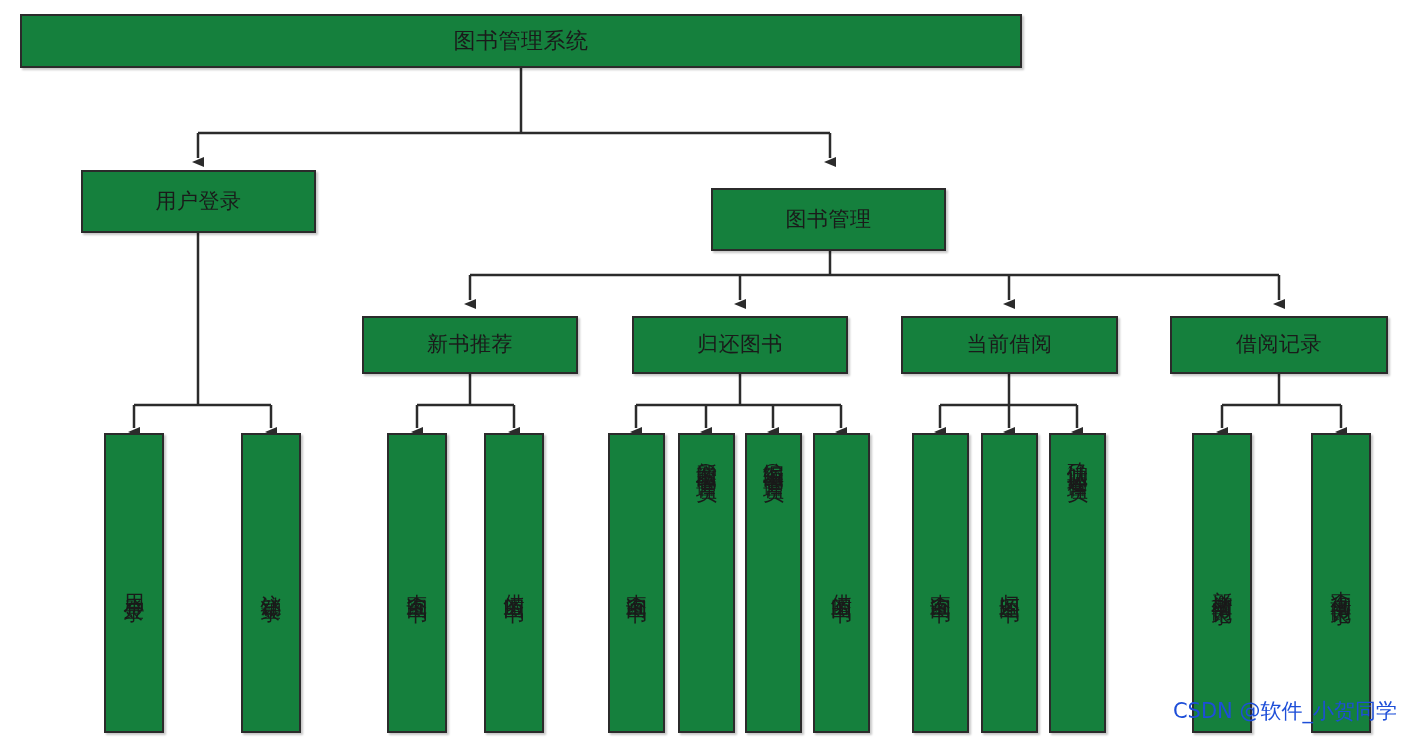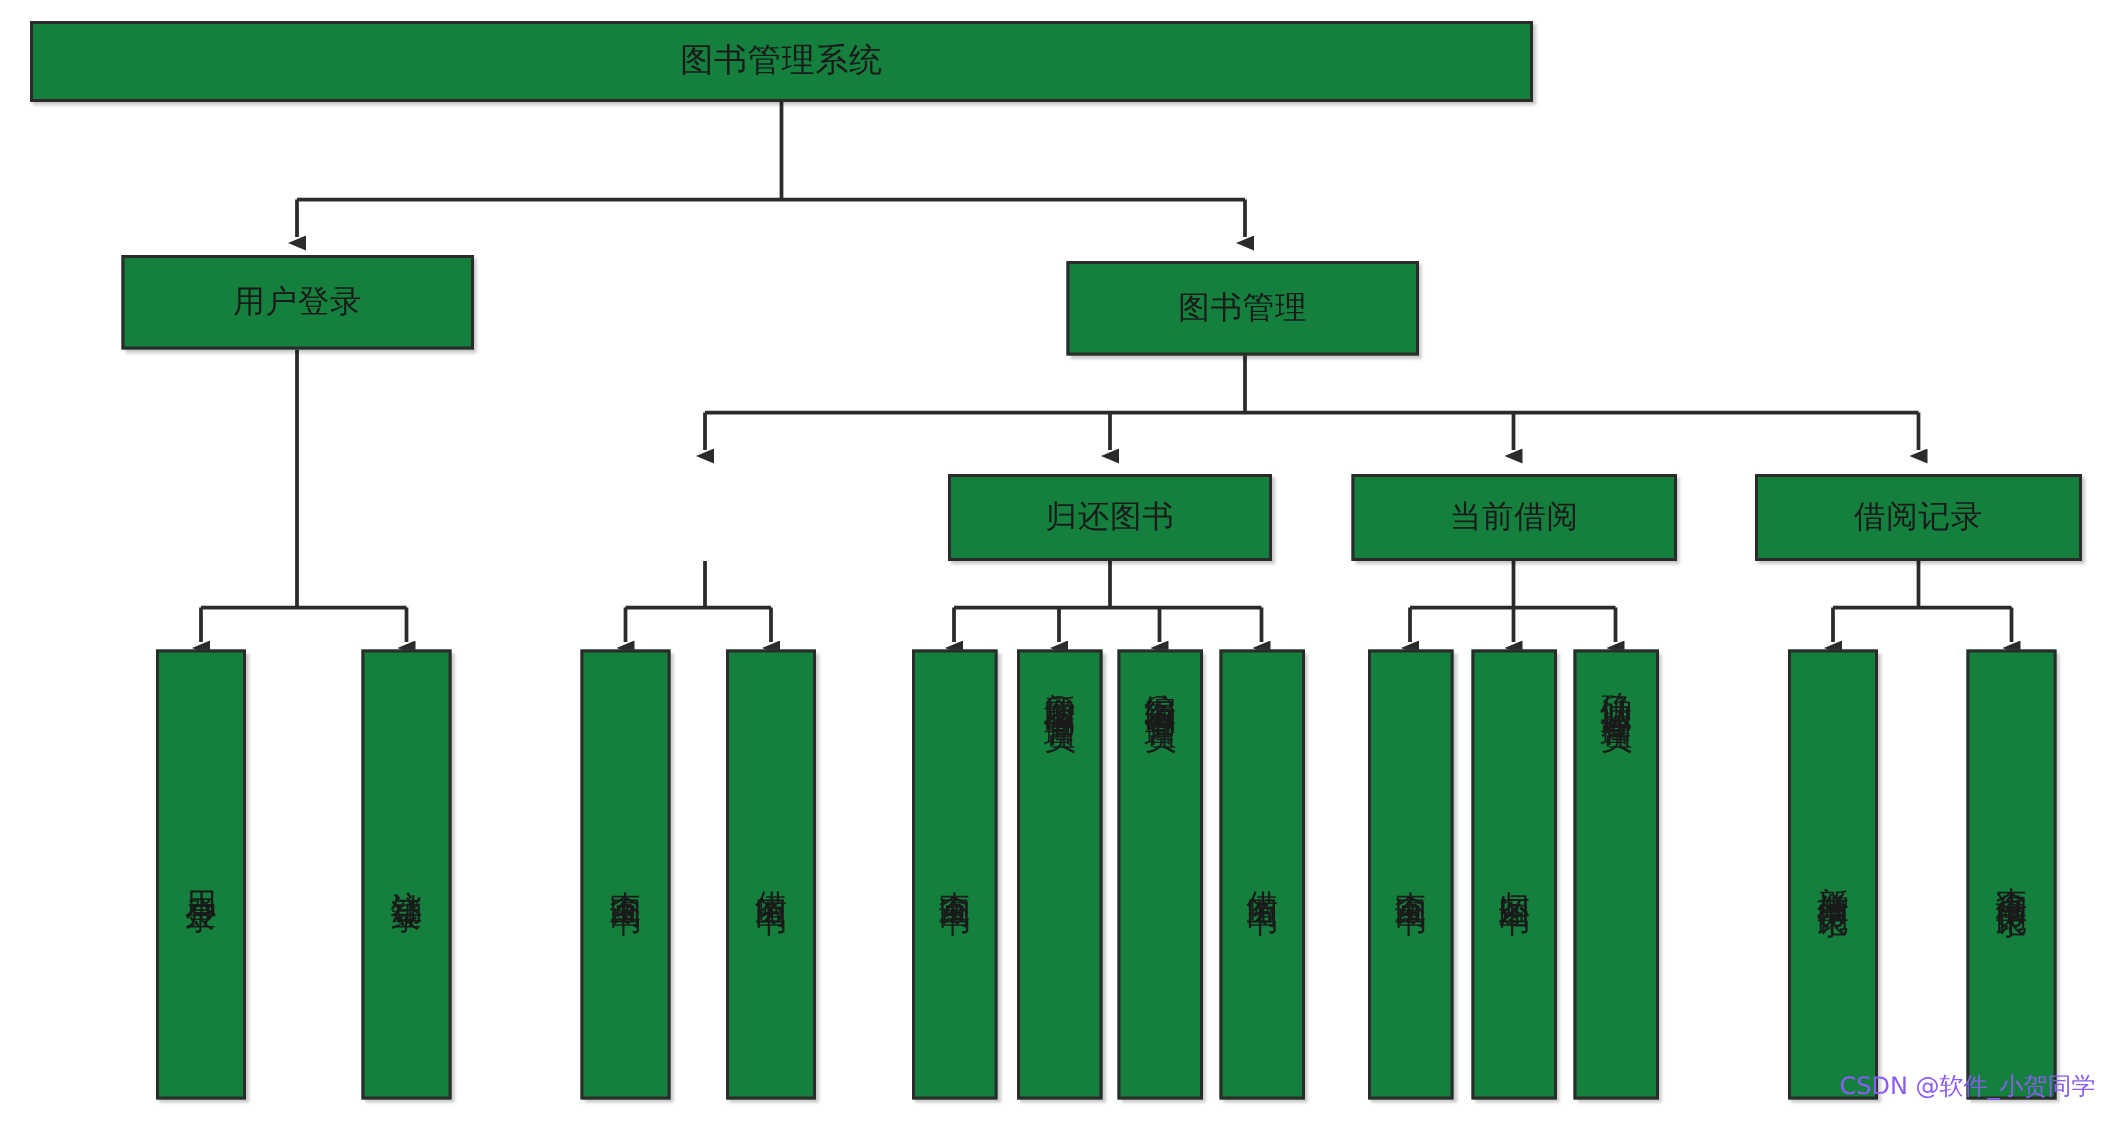--- a/index.html
+++ b/index.html
@@ -57,23 +57,23 @@
     line-height: 1.05;
     white-space: nowrap;
   }
   .node-leaf.short {
     align-items: center;
     padding-top: 0;
   }
   .watermark {
     position: absolute;
     right: 8px;
-    bottom: 12px;
-    font-size: 16px;
-    color: #8b5cf6;
+    bottom: 22px;
+    font-size: 21px;
+    color: #1d4ed8;
     z-index: 5;
     white-space: nowrap;
   }
 </style>
 </head>
 <body>
 
 <div id="canvas">
 
   <svg id="edges" viewBox="0 0 1405 747" width="1405" height="747">
@@ -126,24 +126,27 @@
     </g>
   </svg>
 
   <div class="node node-root" style="left:20px; top:14px; width:1002px; height:54px;">
     <span class="lbl">图书管理系统</span>
   </div>
 
   <div class="node node-l2" style="left:81px; top:170px; width:235px; height:63px;">
     <span class="lbl">用户登录</span>
   </div>
-  <div class="node node-l2" style="left:711px; top:174px; width:235px; height:63px;">
+  <div class="node node-l2" style="left:711px; top:188px; width:235px; height:63px;">
     <span class="lbl">图书管理</span>
   </div>
 
+  <div class="node node-l3" style="left:362px; top:316px; width:216px; height:58px;">
+    <span class="lbl">新书推荐</span>
+  </div>
   <div class="node node-l3" style="left:632px; top:316px; width:216px; height:58px;">
     <span class="lbl">归还图书</span>
   </div>
   <div class="node node-l3" style="left:901px; top:316px; width:217px; height:58px;text-align:right;">
     <span class="lbl">当前借阅</span>
   </div>
   <div class="node node-l3" style="left:1170px; top:316px; width:218px; height:58px;">
     <span class="lbl">借阅记录</span>
   </div>
 

